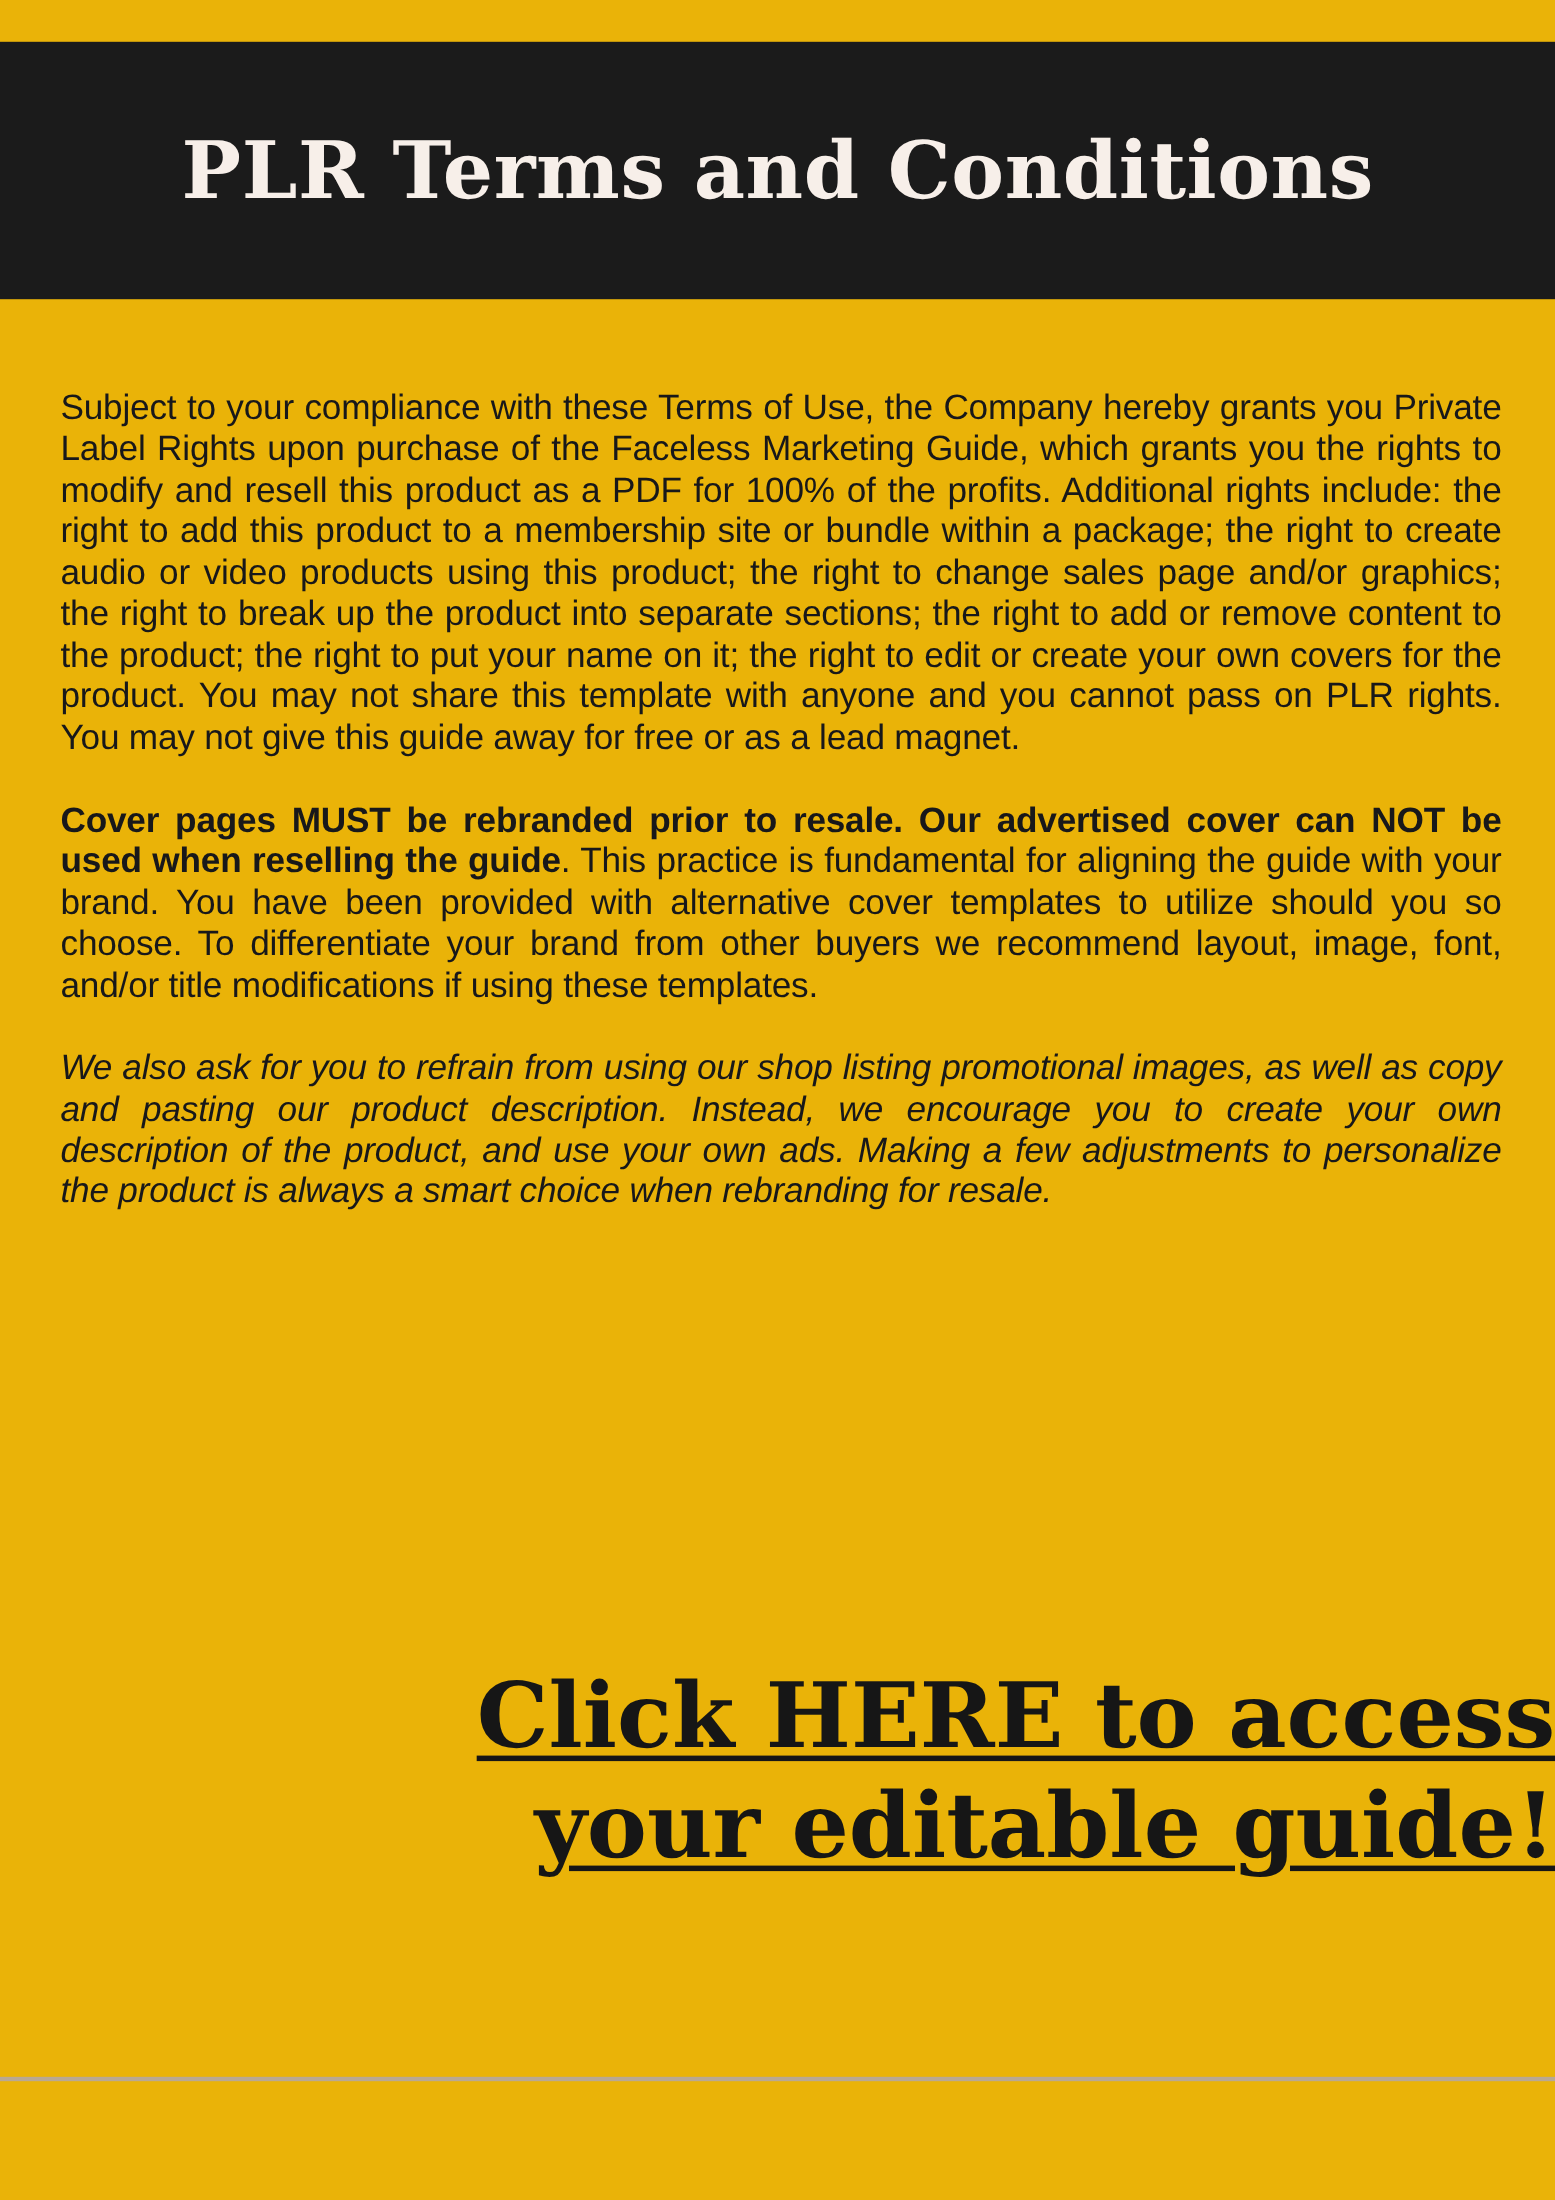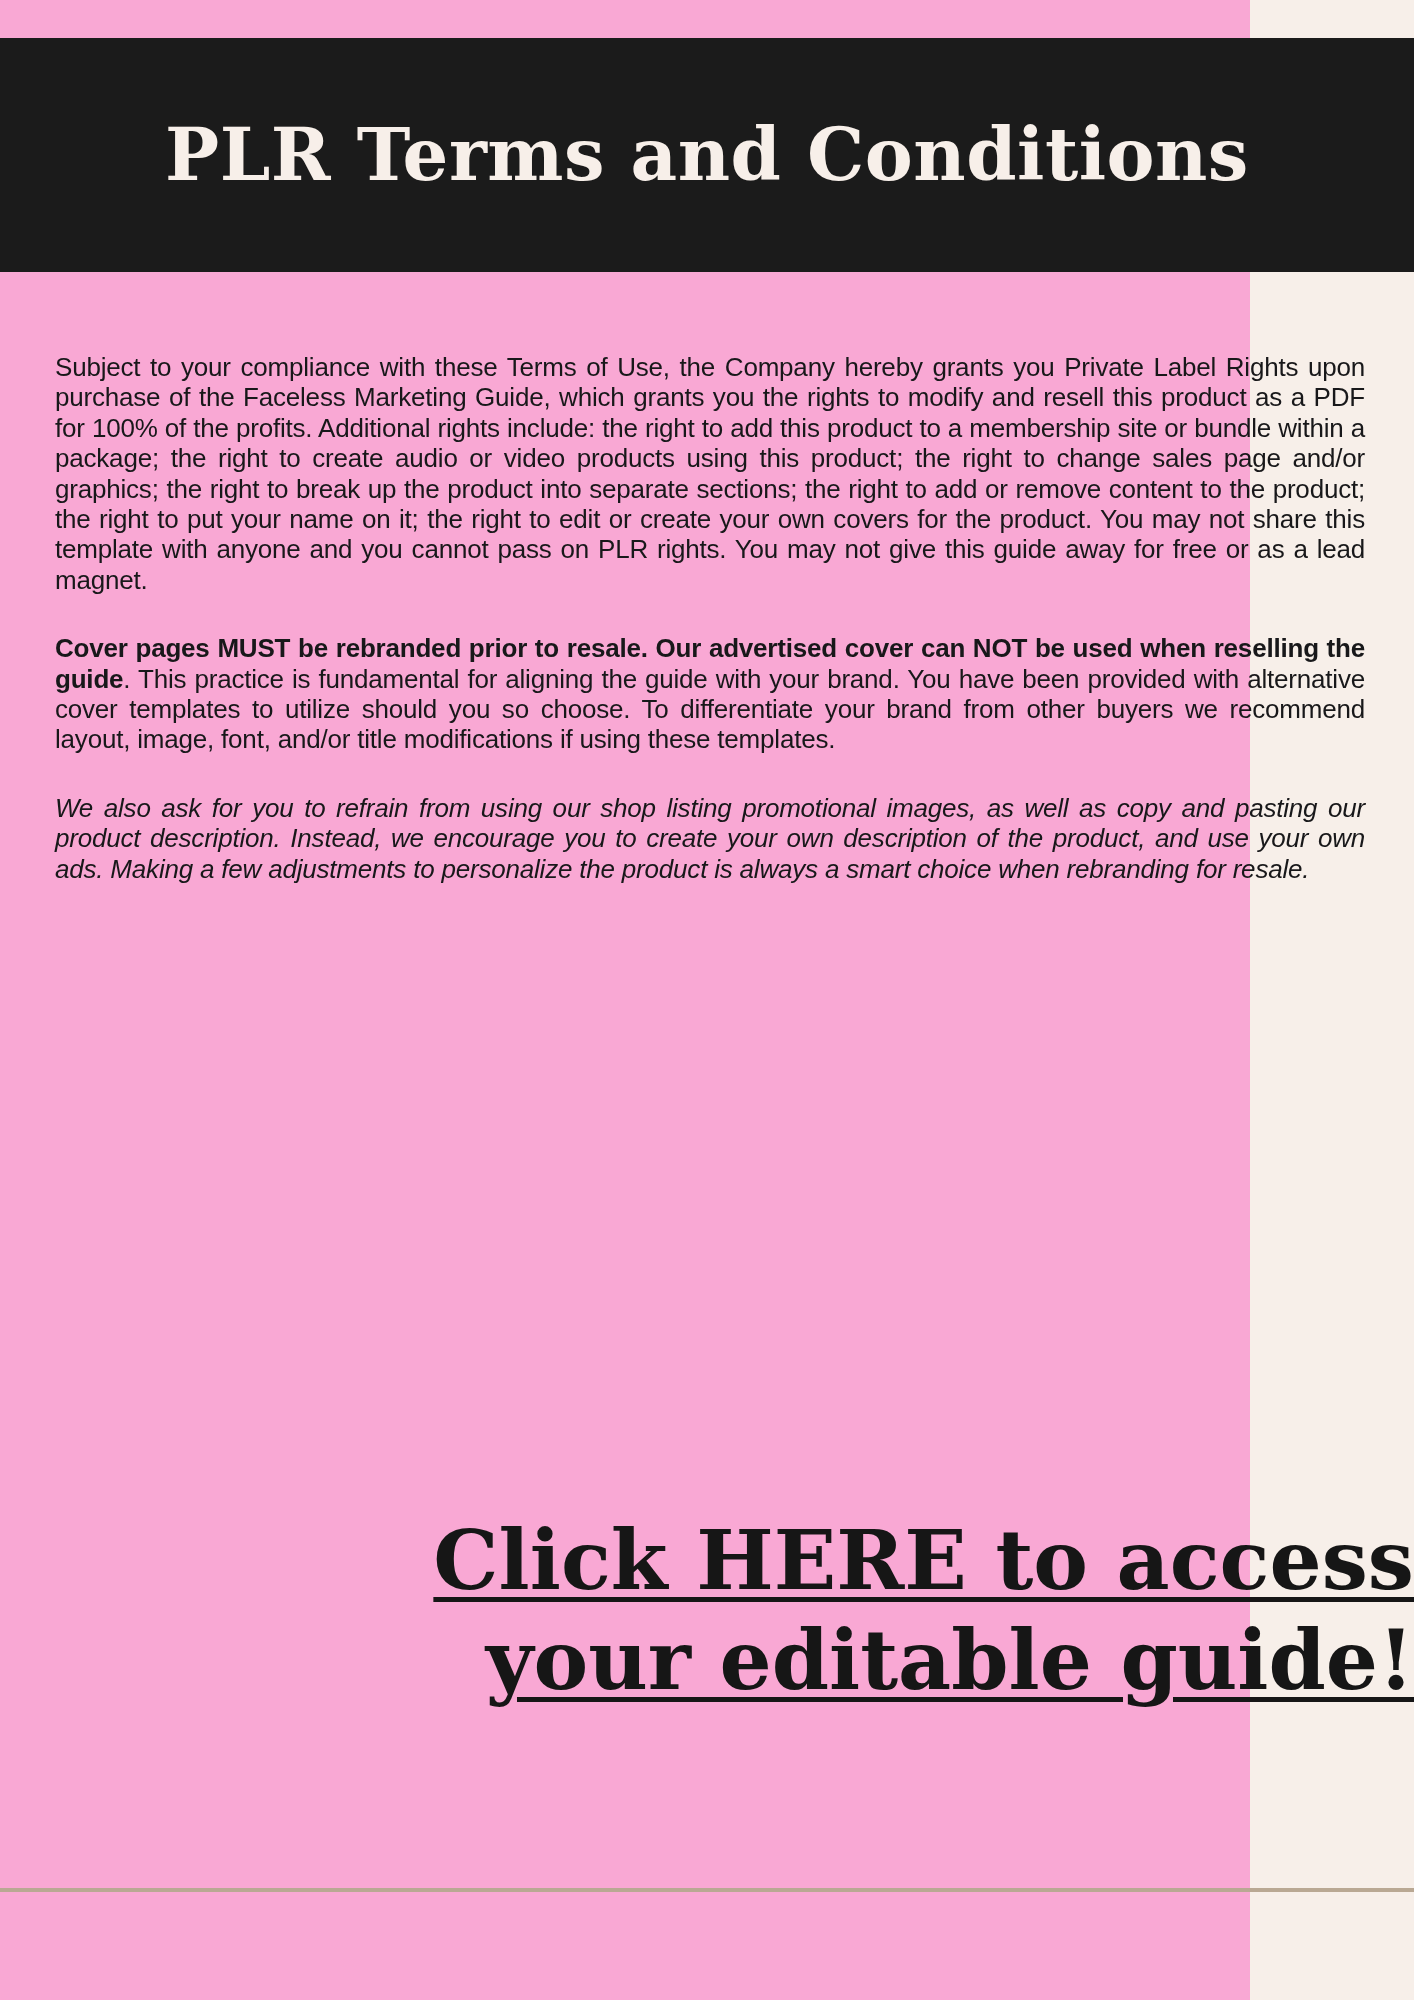--- a/index.html
+++ b/index.html
@@ -8,23 +8,23 @@
   }
   body {
     width: 1414px;
     height: 2000px;
     background: #f7efe9;
     font-family: "Liberation Sans", sans-serif;
     overflow: hidden;
   }
   .page {
     position: relative;
-    width: 1250px;
+    width: 1414px;
     height: 2000px;
-    background: #f9a8d4;
+    background: #eab308;
     box-sizing: border-box;
   }
   .header-band {
     position: absolute;
     top: 38px;
     left: 0;
     width: 1414px;
     height: 234px;
     background: #1b1b1b;
     display: flex;
@@ -41,21 +41,21 @@
     line-height: 1.1;
   }
   .content {
     position: absolute;
     top: 352px;
     left: 55px;
     width: 1310px;
   }
   .para {
     font-family: "Liberation Sans", sans-serif;
-    font-size: 26px;
+    font-size: 32px;
     line-height: 1.17;
     color: #18181a;
     text-align: justify;
     text-justify: inter-word;
     margin: 0 0 38px 0;
     letter-spacing: -0.2px;
   }
   .para:last-child {
     margin-bottom: 0;
     font-style: italic;

